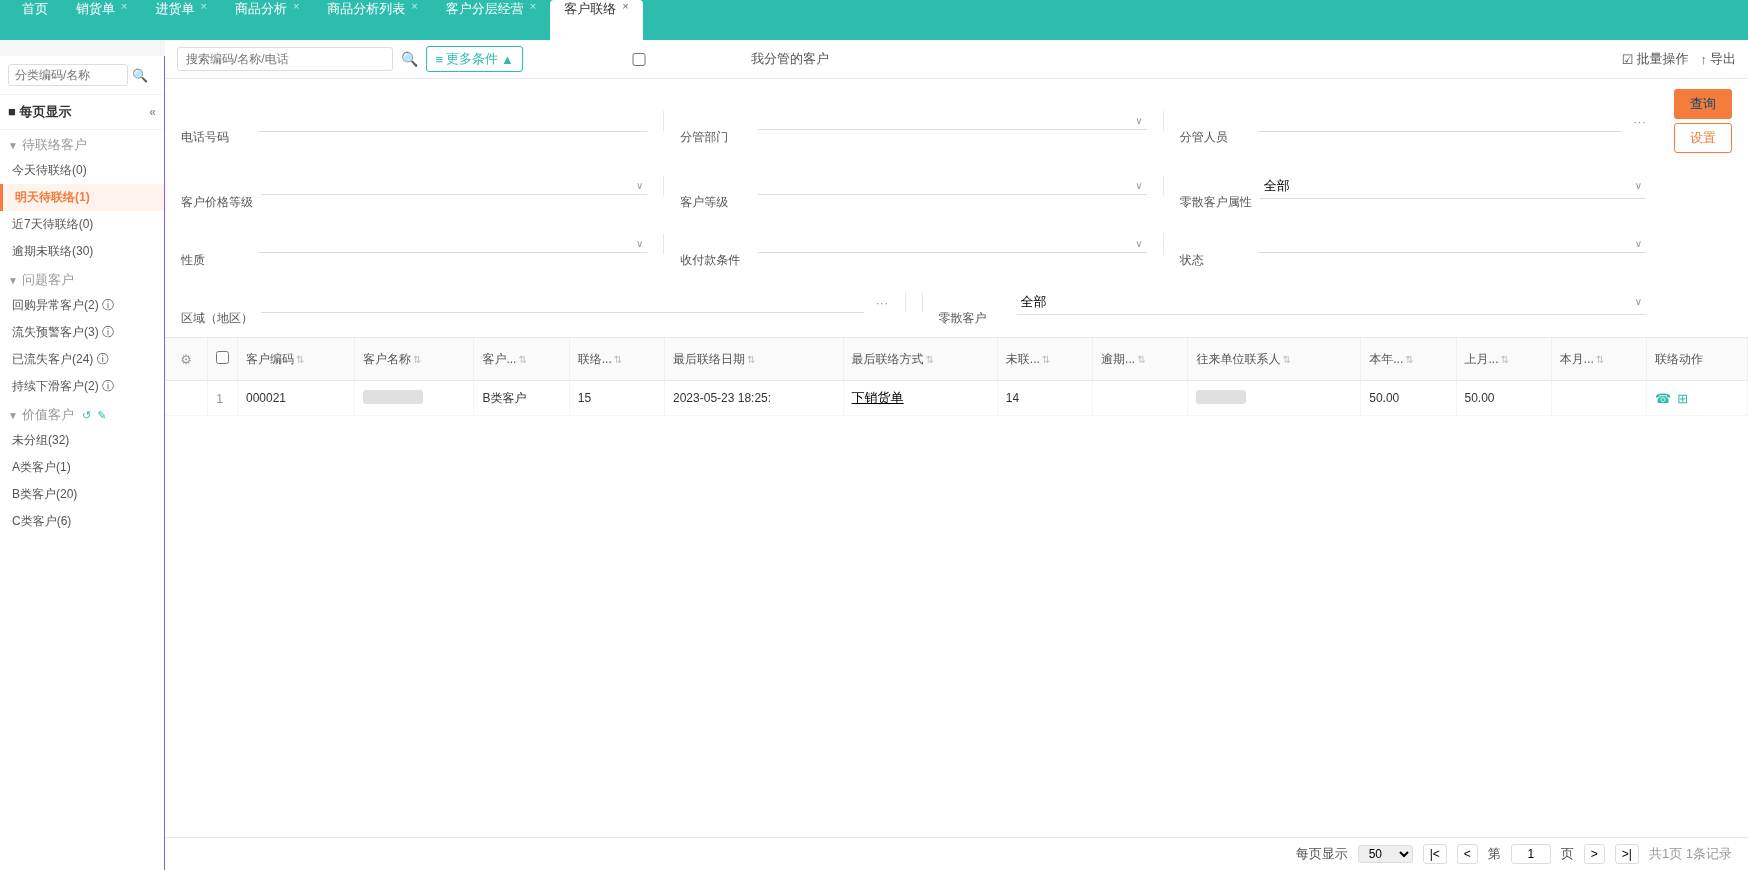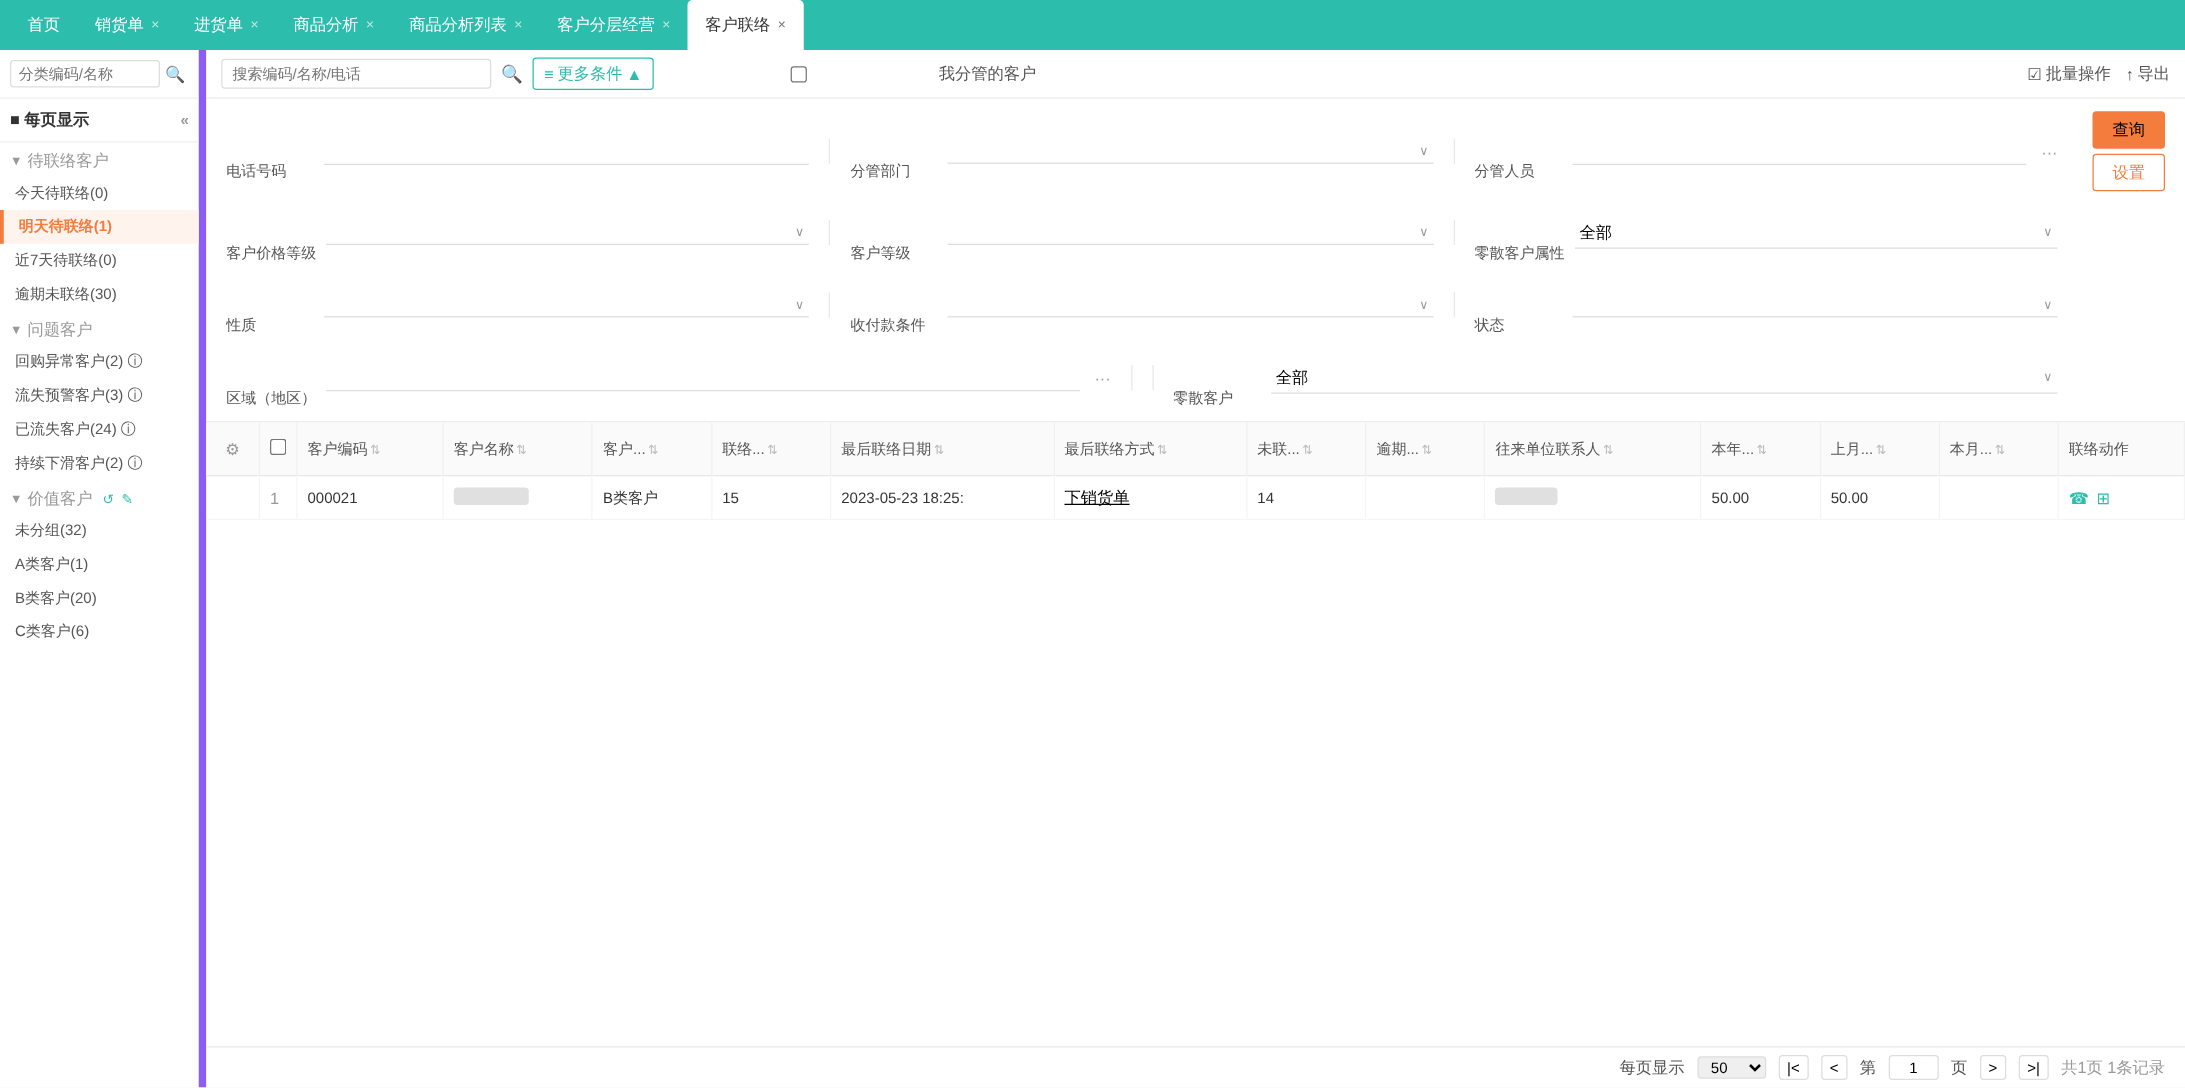--- a/index.html
+++ b/index.html
@@ -1,28 +1,28 @@
 <!DOCTYPE html>
 <html><head>
   <meta charset="utf-8">
   <style>
     * { box-sizing: border-box; margin: 0; padding: 0; font-family: 'Microsoft YaHei', Arial, sans-serif; font-size: 13px; }
     body { background: #f5f5f5; overflow: hidden; }
 
     
     .top-nav { display: flex; align-items: center; height: 40px; background: #2dbdad; color: #fff; padding: 0 8px; }
-    .nav-item { padding: 0 14px; height: 40px; display: flex; align-items: center; cursor: pointer; font-size: 13px; color: #fff; white-space: nowrap; }
+    .nav-item { padding: 0 14px; height: 40px; display: flex; align-items: flex-start; cursor: pointer; font-size: 13px; color: #fff; white-space: nowrap; }
     .nav-item.active { background: #fff; color: #333; border-radius: 4px 4px 0 0; }
     .nav-item .close-btn { margin-left: 6px; font-size: 11px; opacity: 0.7; }
 
     
     .main-layout { display: flex; height: calc(100vh - 40px); }
 
     
-    .sidebar { width: 165px; background: #fff; border-right: 6px solid #8b5cf6; overflow-y: auto; flex-shrink: 0; }
+    .sidebar { width: 165px; background: #fff; border-right: 1px solid #8b5cf6; overflow-y: auto; flex-shrink: 0; margin-top: 16px; }
     .sidebar-search { padding: 8px; display: flex; align-items: center; border-bottom: 1px solid #f0f0f0; }
     .sidebar-search input { border: 1px solid #ddd; border-radius: 3px; padding: 3px 6px; width: 120px; font-size: 12px; outline: none; }
     .sidebar-search .search-icon { margin-left: 4px; color: #999; cursor: pointer; }
     .sidebar-item { padding: 5px 8px 5px 12px; cursor: pointer; color: #555; font-size: 12px; }
     .sidebar-item.active { background: #fff3ed; color: #f47c3c; font-weight: bold; border-left: 3px solid #f47c3c; }
     .sidebar-group-label { padding: 6px 8px 3px 8px; color: #999; font-size: 12px; display: flex; align-items: center; gap: 4px; }
     .sidebar-group-label .triangle { font-size: 10px; }
 
     
     .content { flex: 1; display: flex; flex-direction: column; overflow: hidden; }
@@ -39,21 +39,21 @@
     
     .filter-panel { background: #fff; border-bottom: 1px solid #e8e8e8; padding: 10px 16px; }
     .filter-row { display: flex; align-items: center; margin-bottom: 8px; gap: 16px; }
     .filter-row:last-child { margin-bottom: 0; }
     .filter-item { display: flex; align-items: center; flex: 1; gap: 8px; }
     .filter-item label { color: #555; white-space: nowrap; font-size: 12px; min-width: 70px; margin-top: 33px; }
     .filter-item .filter-input { flex: 1; border: none; border-bottom: 1px solid #ddd; padding: 3px 4px; font-size: 12px; outline: none; }
     .filter-item .filter-select { flex: 1; border: none; border-bottom: 1px solid #ddd; padding: 3px 4px; font-size: 12px; background: none; cursor: pointer; display: flex; align-items: center; justify-content: space-between; }
     .filter-item .chevron { color: #999; font-size: 10px; margin-left: 4px; }
     .filter-divider { width: 1px; background: #e8e8e8; height: 20px; }
-    .query-btn { background: #f47c3c; color: #000000; border: none; border-radius: 3px; padding: 6px 16px; cursor: pointer; font-size: 13px; }
+    .query-btn { background: #f47c3c; color: #0c4a6e; border: none; border-radius: 3px; padding: 6px 16px; cursor: pointer; font-size: 13px; }
     .reset-btn { background: #fff; color: #f47c3c; border: 1px solid #f47c3c; border-radius: 3px; padding: 5px 14px; cursor: pointer; font-size: 13px; }
 
     
     .table-area { flex: 1; overflow: auto; background: #fff; margin: 0; }
     table { width: 100%; border-collapse: collapse; min-width: 1400px; }
     thead tr { background: #fafafa; border-bottom: 1px solid #e8e8e8; }
     th { padding: 8px 8px; font-weight: normal; color: #555; border-right: 1px solid #f0f0f0; text-align: left; white-space: nowrap; font-size: 12px; }
     th.sortable { cursor: pointer; }
     th .sort-icon { color: #bbb; font-size: 10px; margin-left: 2px; }
     td { padding: 8px 8px; border-bottom: 1px solid #f5f5f5; border-right: 1px solid #f5f5f5; font-size: 12px; color: #333; white-space: nowrap; }

